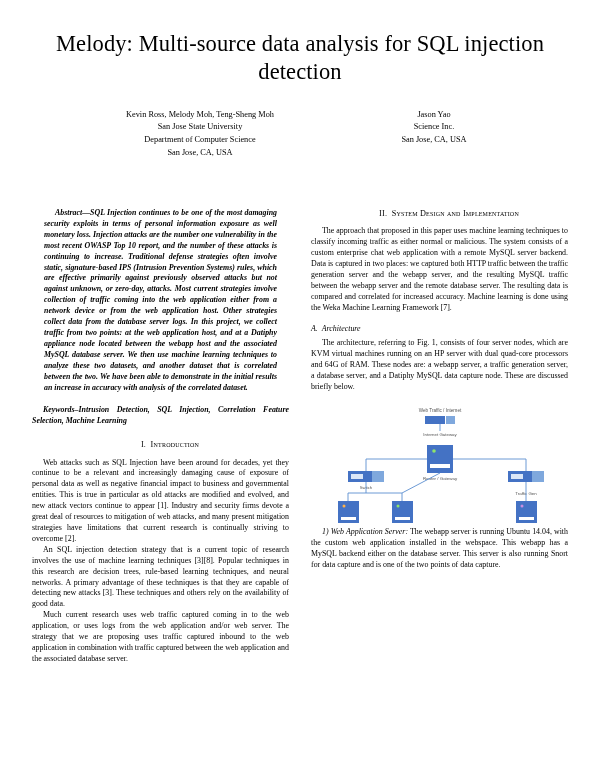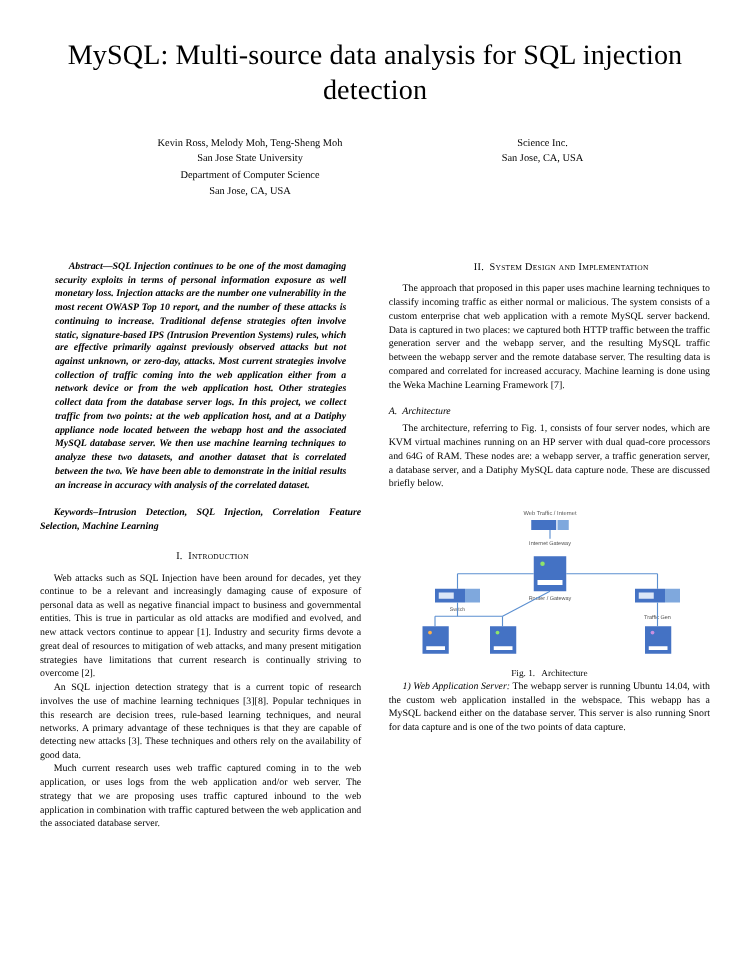--- a/index.html
+++ b/index.html
@@ -137,30 +137,31 @@
     font-size: 7.4px;
     text-align: center;
   }
   .fig-caption .figlabel { margin-right: 5px; }
 </style>
 </head>
 <body>
 
 <div class="page">
 
-  <h1 class="title">MySQL: Multi-source data analysis for SQL injection detection</h1>
+  <h1 class="title">Melody: Multi-source data analysis for SQL injection detection</h1>
 
   <div class="authors">
     <div class="author-block left">
       <div class="author-names">Kevin Ross, Melody Moh, Teng-Sheng Moh</div>
       <div class="author-line">San Jose State University</div>
       <div class="author-line">Department of Computer Science</div>
       <div class="author-line">San Jose, CA, USA</div>
     </div>
     <div class="author-block right">
+      <div class="author-names">Jason Yao</div>
       <div class="author-line">Science Inc.</div>
       <div class="author-line">San Jose, CA, USA</div>
     </div>
   </div>
 
   <div class="columns">
 
     <div class="col">
 
       <p class="abstract"><span class="lead">Abstract—</span><span>SQL Injection continues to be one of the most damaging security exploits in terms of personal information exposure as well monetary loss. Injection attacks are the number one vulnerability in the most recent OWASP Top 10 report, and the number of these attacks is continuing to increase. Traditional defense strategies often involve static, signature-based IPS (Intrusion Prevention Systems) rules, which are effective primarily against previously observed attacks but not against unknown, or zero-day, attacks. Most current strategies involve collection of traffic coming into the web application either from a network device or from the web application host. Other strategies collect data from the database server logs. In this project, we collect traffic from two points: at the web application host, and at a Datiphy appliance node located between the webapp host and the associated MySQL database server. We then use machine learning techniques to analyze these two datasets, and another dataset that is correlated between the two. We have been able to demonstrate in the initial results an increase in accuracy with analysis of the correlated dataset.</span></p>
@@ -229,20 +230,19 @@
 
             <rect x="66" y="96" width="21" height="22" fill="#4472c4"></rect>
             <circle cx="72" cy="101" r="1.5" fill="#8fe36a"></circle>
             <rect x="69" y="112" width="15" height="3" fill="#ffffff"></rect>
 
             <rect x="190" y="96" width="21" height="22" fill="#4472c4"></rect>
             <circle cx="196" cy="101" r="1.5" fill="#c98fe0"></circle>
             <rect x="193" y="112" width="15" height="3" fill="#ffffff"></rect>
           </svg>
         </div>
-        <div class="fig-caption"><span class="figlabel">Fig. 1.</span><span>Architecture</span></div>
       </div>
 
       <p class="body"><span class="subsub">1)</span> <span class="subsub">Web Application Server:</span> <span>The webapp server is running Ubuntu 14.04, with the custom web application installed in the webspace. This webapp has a MySQL backend either on the database server. This server is also running Snort for data capture and is one of the two points of data capture.</span></p>
 
     </div>
   </div>
 </div>
 
 </body></html>

